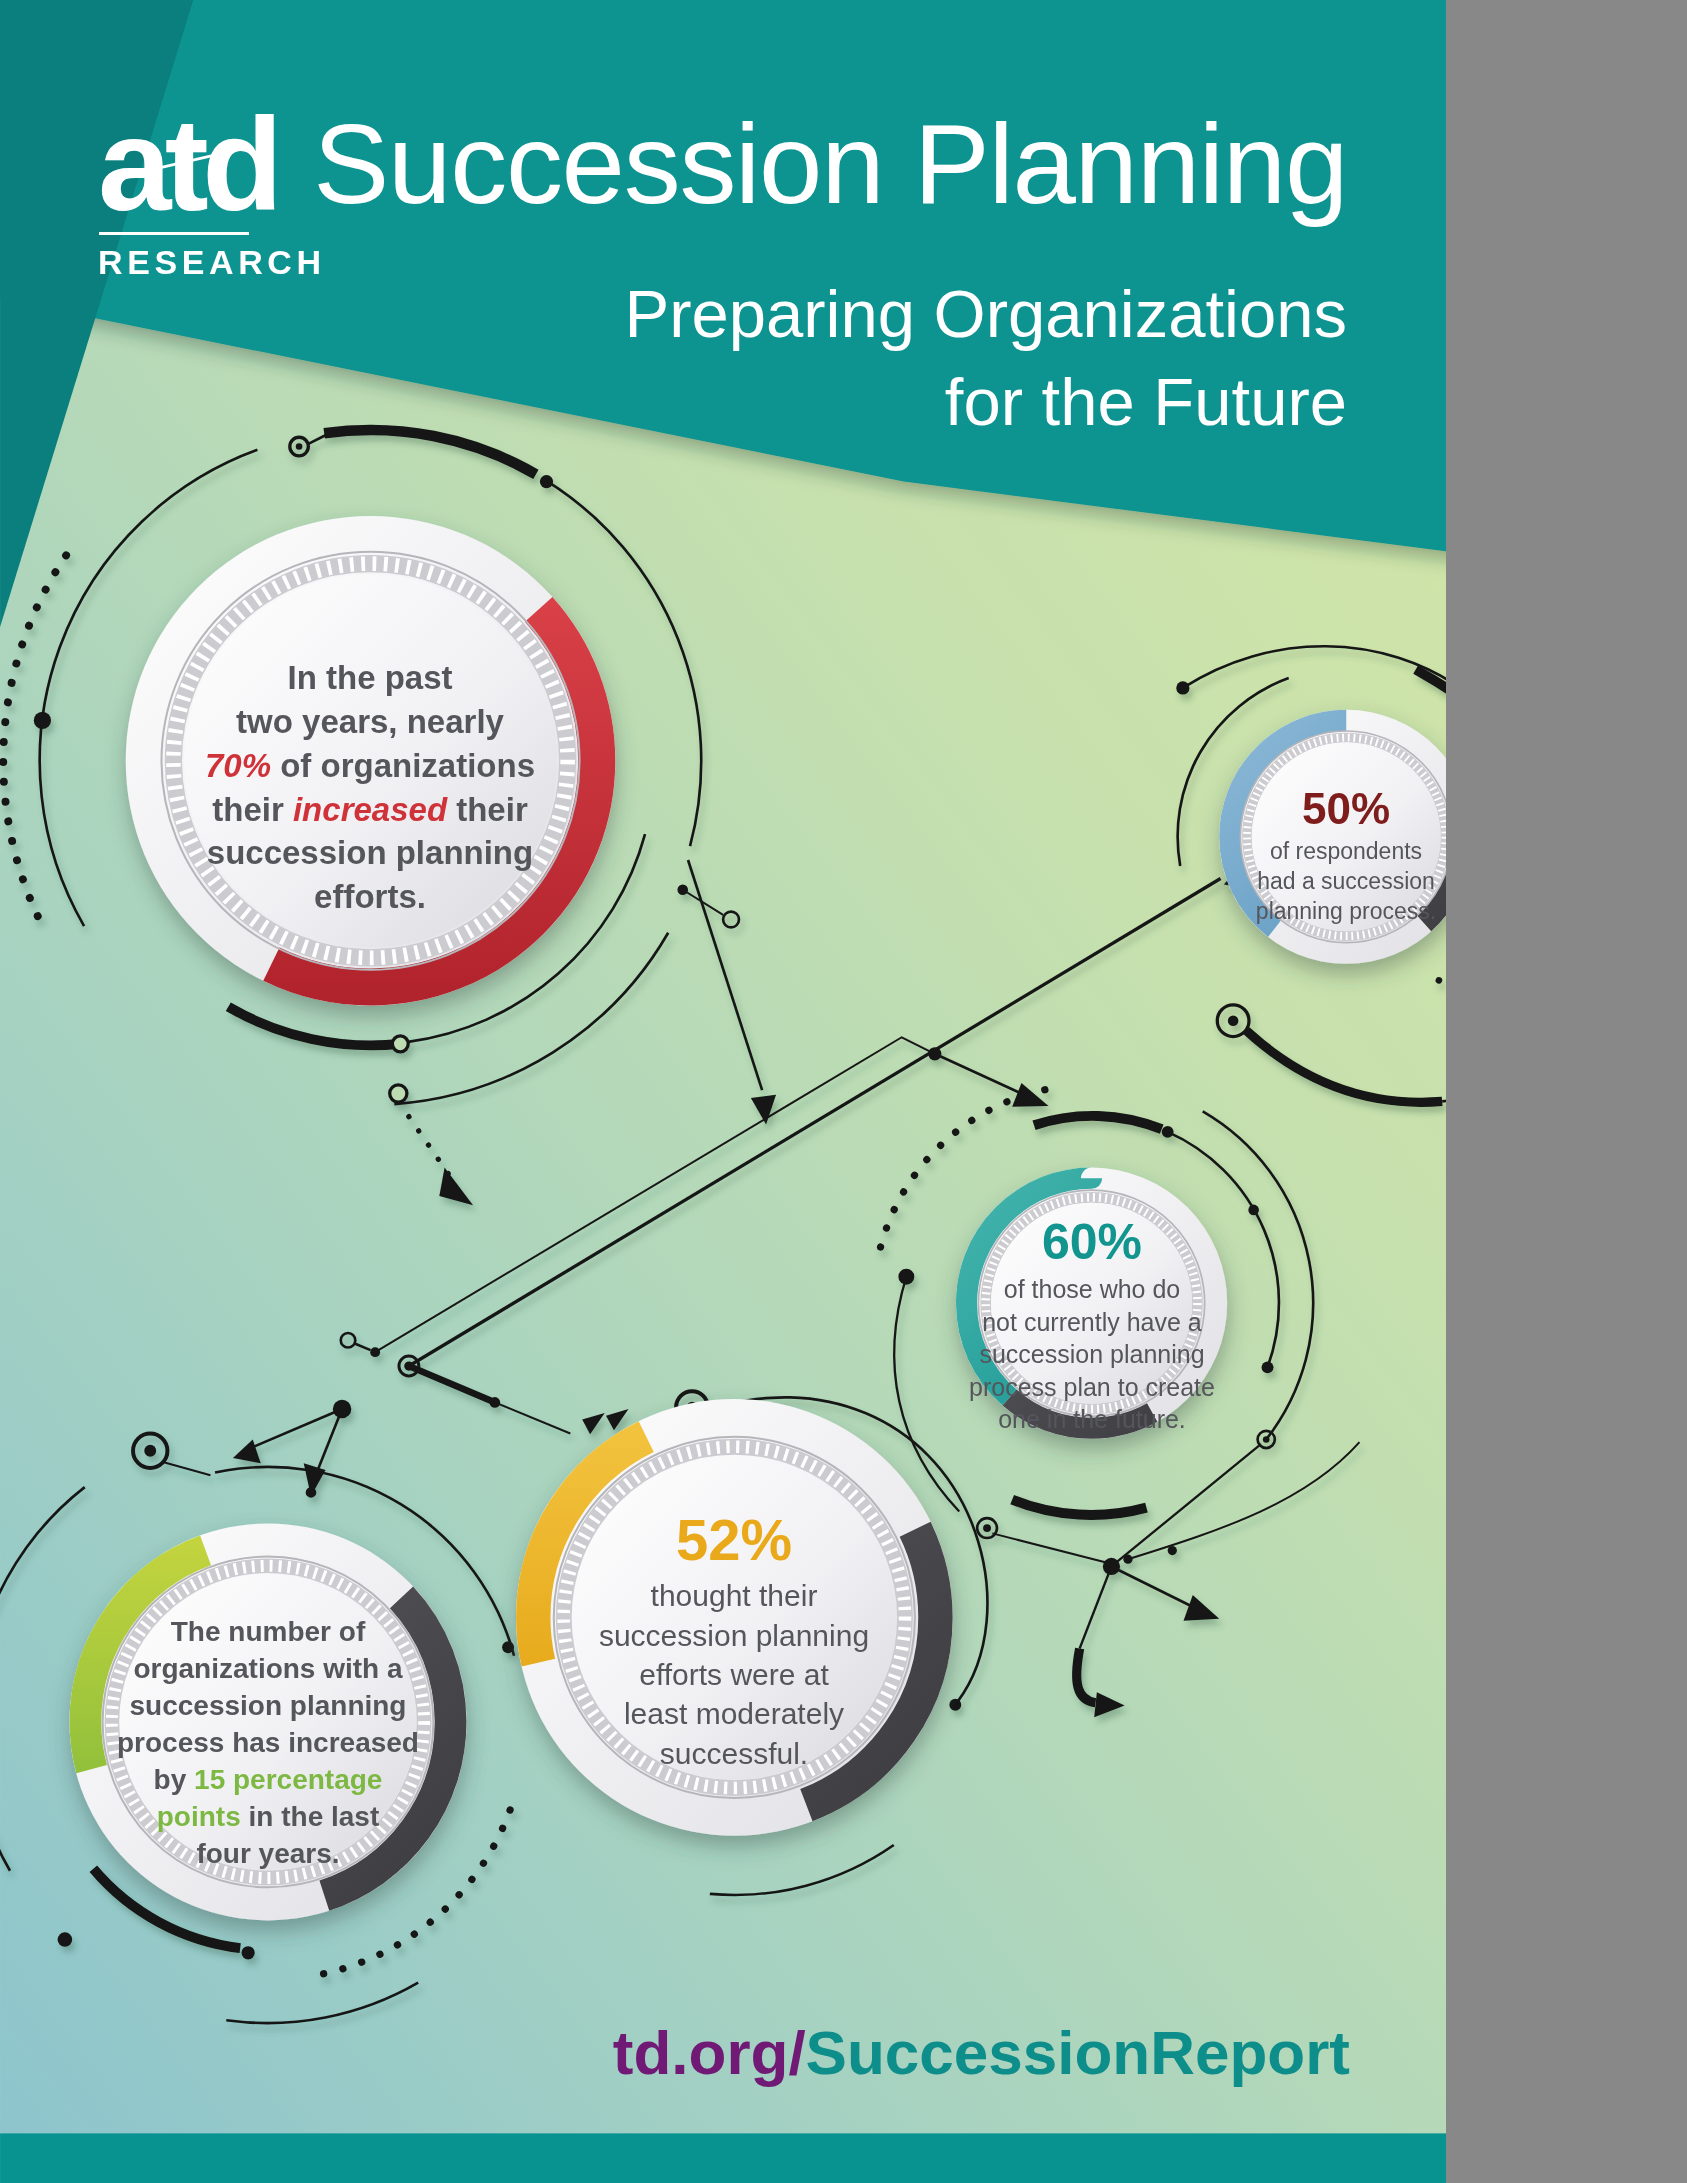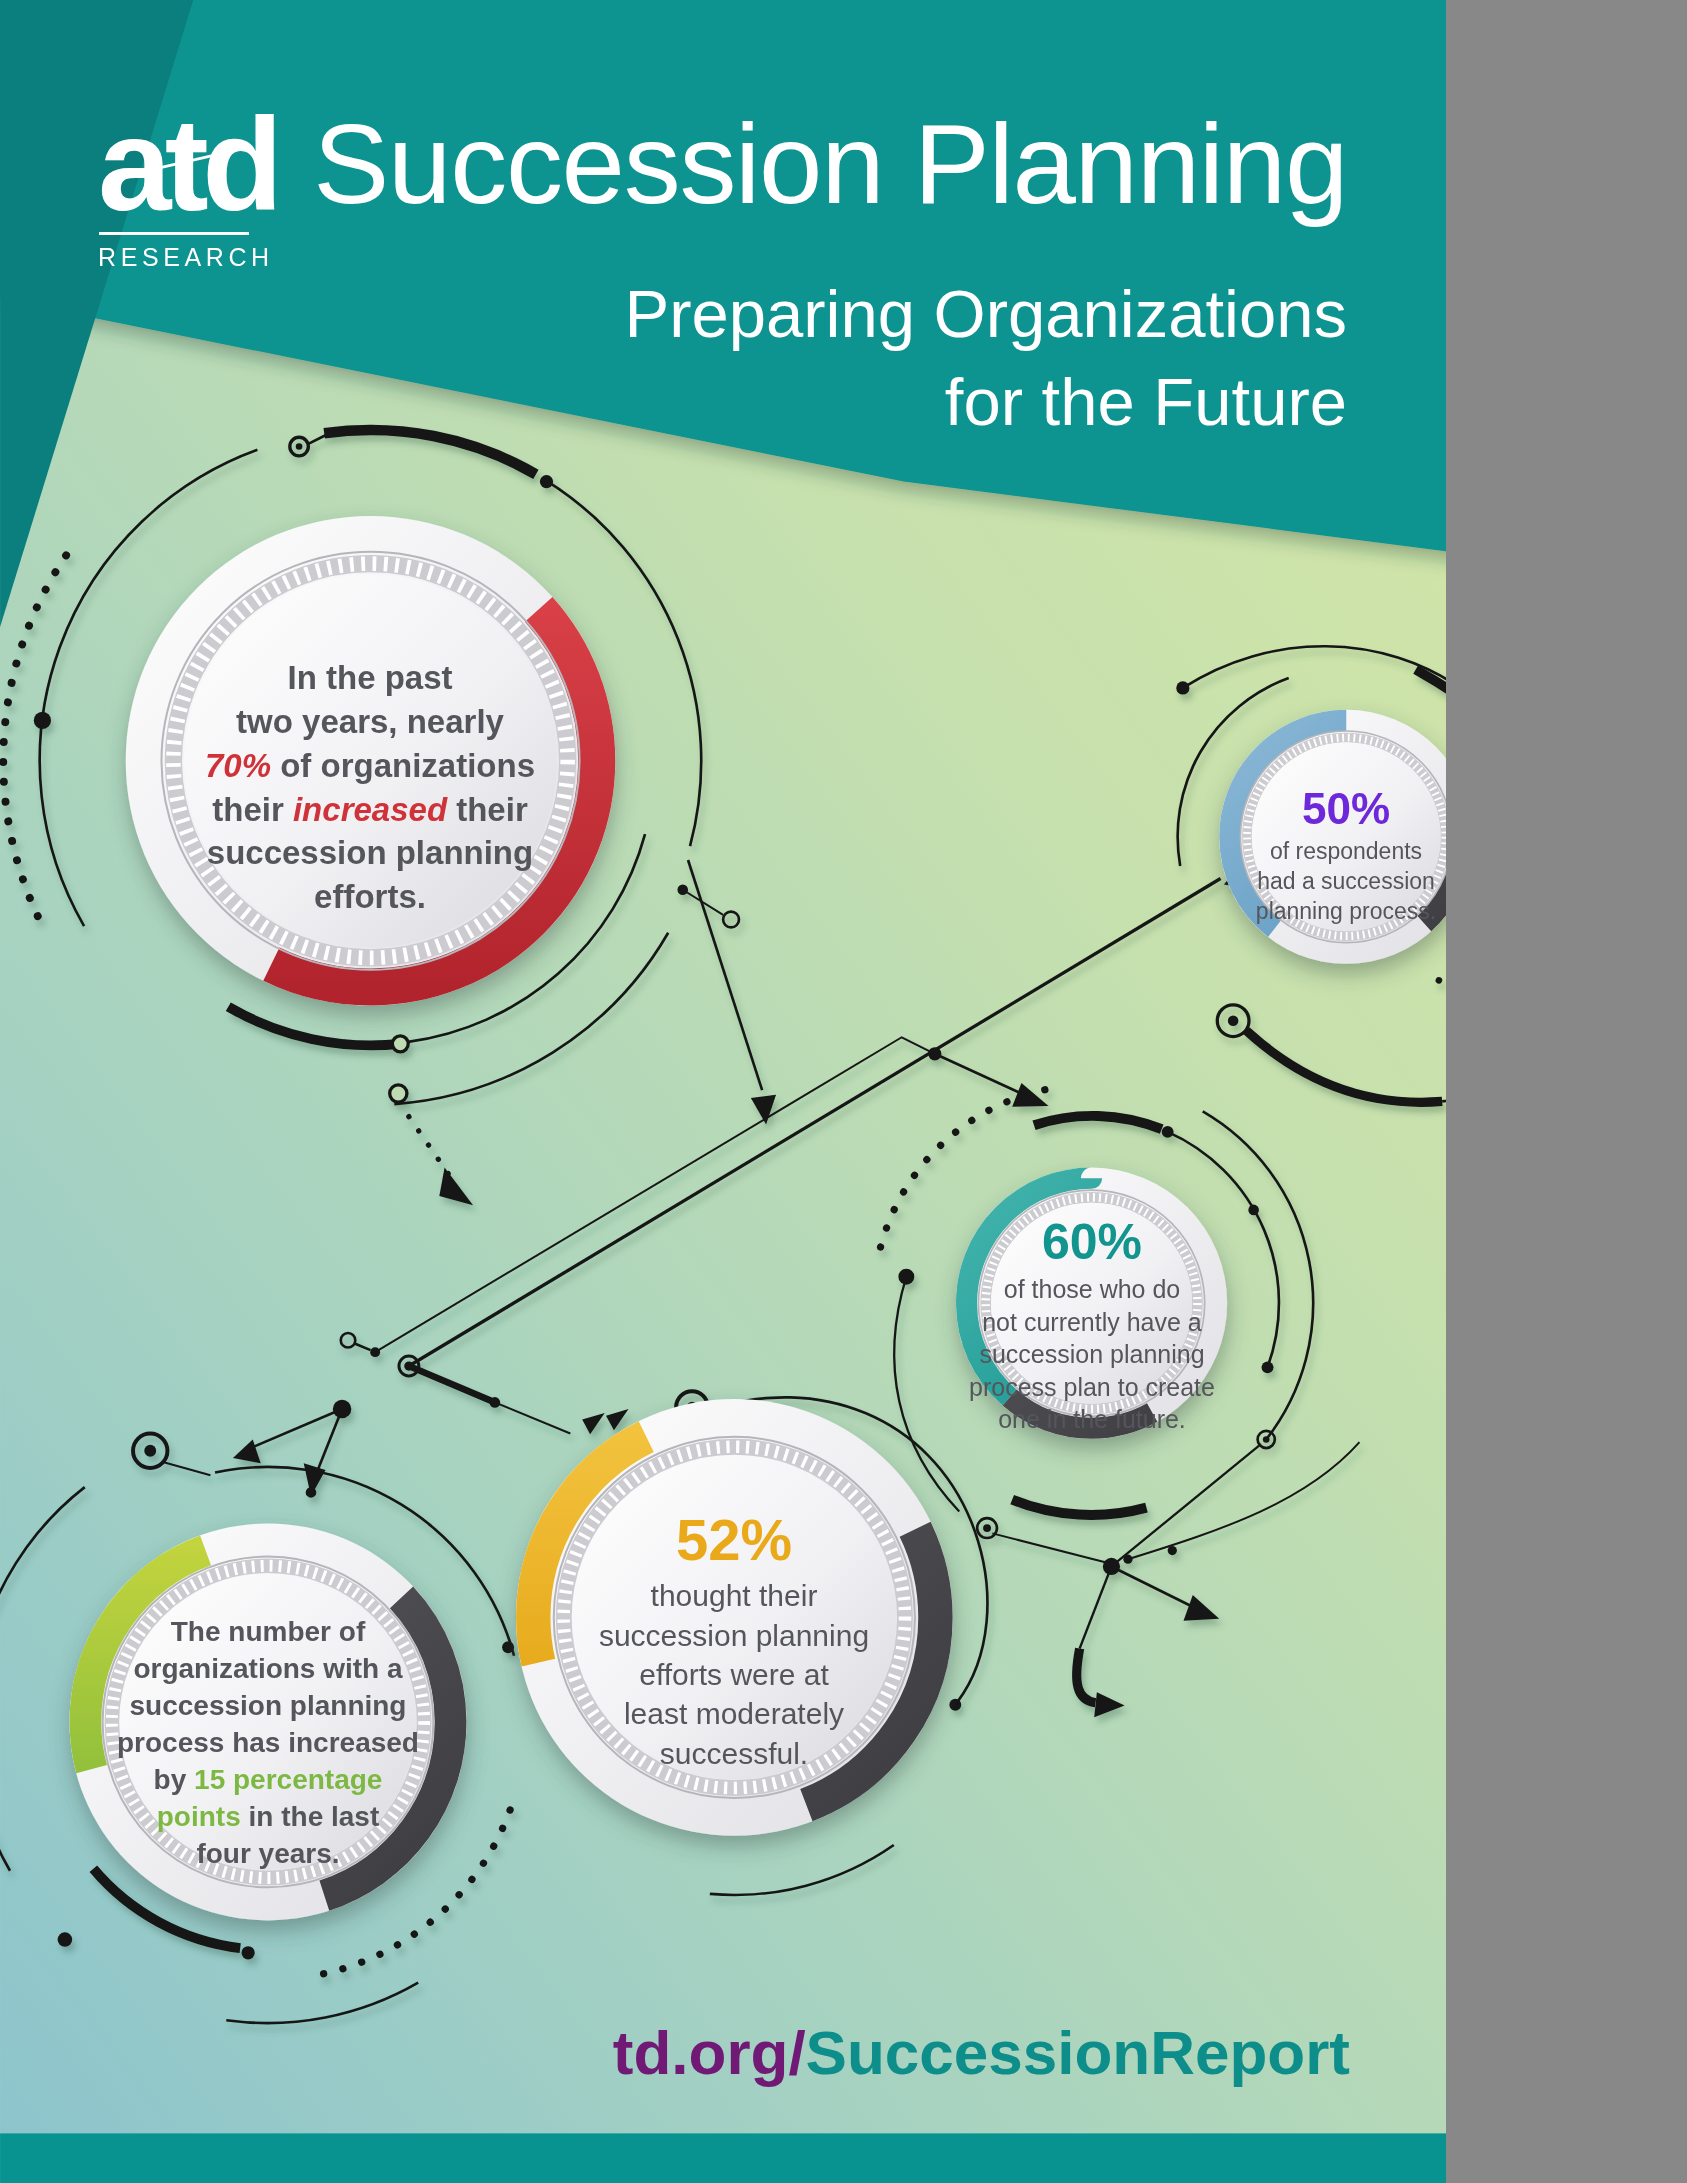--- a/index.html
+++ b/index.html
@@ -6,34 +6,34 @@
   .page{position:relative;width:1446px;height:2183px;overflow:hidden;
         font-family:"Liberation Sans",sans-serif;background:#bedcb2;}
   .bg{position:absolute;left:0;top:0;width:1687px;height:2183px;display:block;}
 
   
   .logo{position:absolute;left:98px;top:99px;width:152px;color:#fff;text-align:center;}
   .logo .atd{font-size:132px;font-weight:700;letter-spacing:-6.6px;line-height:1;position:relative;}
   .logo .atd-bar{position:absolute;left:4px;top:64px;width:144px;height:3.3px;background:#fff;
                  transform:rotate(-13deg);border-radius:2px;}
   .logo .rule{height:2.6px;background:#fff;margin:1.3px 1.3px 8px 1.3px;}
-  .logo .research{font-size:25px;font-weight:400;letter-spacing:4.6px;}
+  .logo .research{font-size:34px;font-weight:700;letter-spacing:4.6px;}
   .title{position:absolute;right:99px;top:98px;color:#fff;font-size:114px;font-weight:400;
          letter-spacing:-1.3px;text-align:right;white-space:nowrap;}
   .subtitle{position:absolute;right:99px;top:270px;color:#fff;font-size:67px;font-weight:400;
             line-height:1.32;text-align:right;white-space:pre-line;}
 
   
   .stat{position:absolute;transform:translate(-50%,-50%);text-align:center;
         white-space:pre-line;color:#55565b;}
   .stat .num{display:block;font-weight:700;margin-bottom:5.3px;line-height:1.05;}
   .stat-c1{left:370px;top:766px;width:397px;font-size:33px;line-height:1.33;font-weight:700;}
   .stat-c1 .hl{color:#cf3339;font-style:italic;}
   .stat-c2{left:1346px;top:842px;width:225px;font-size:23px;line-height:1.3;}
-  .stat-c2 .num{font-size:44px;color:#6d28d9;}
+  .stat-c2 .num{font-size:44px;color:#7f1d1d;}
   .stat-c3{left:1092px;top:1309px;width:271px;font-size:25px;line-height:1.3;}
   .stat-c3 .num{font-size:50px;color:#12948f;}
   .stat-c4{left:268px;top:1725px;width:324px;font-size:28px;line-height:1.32;font-weight:700;}
   .stat-c4 .hl{color:#7db843;margin-top:21px;}
   .stat-c5{left:734px;top:1622px;width:337px;font-size:30px;line-height:1.31;}
   .stat-c5 .num{font-size:58px;color:#e9a91b;}
 
   .url{position:absolute;right:96px;top:2017px;font-size:62px;font-weight:700;white-space:nowrap;}
   .url .pre{color:#701a75;}
   .url .name{color:#0d8e8b;}

